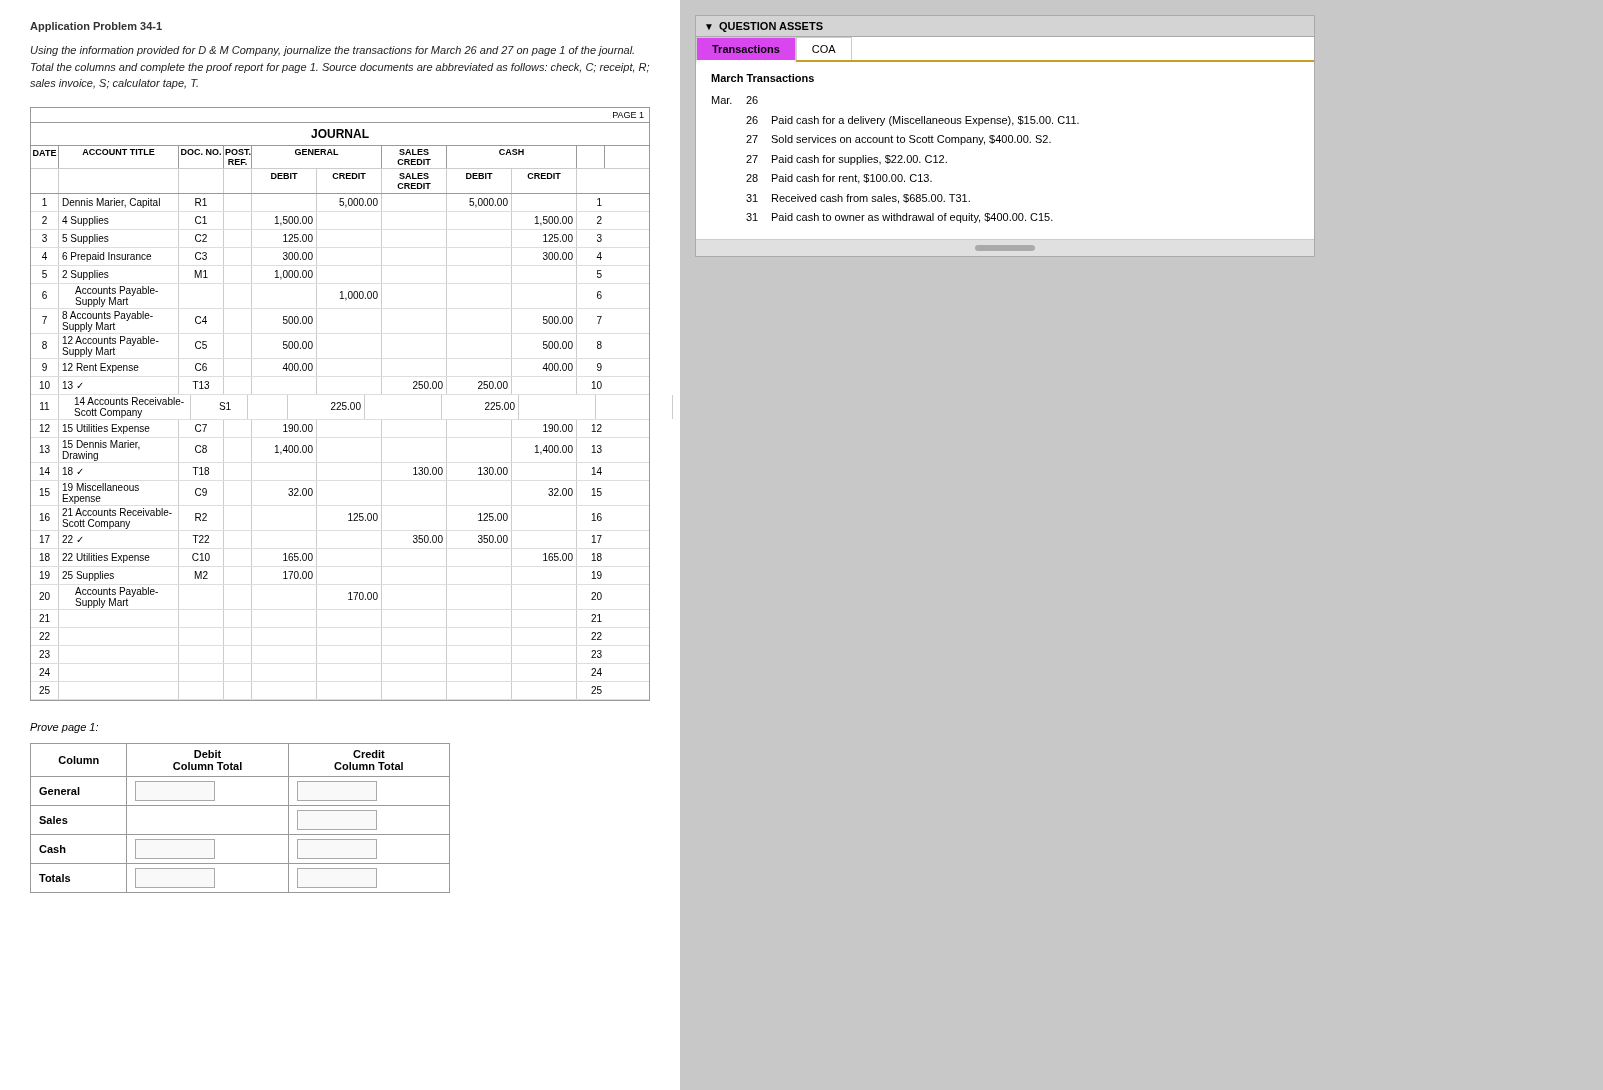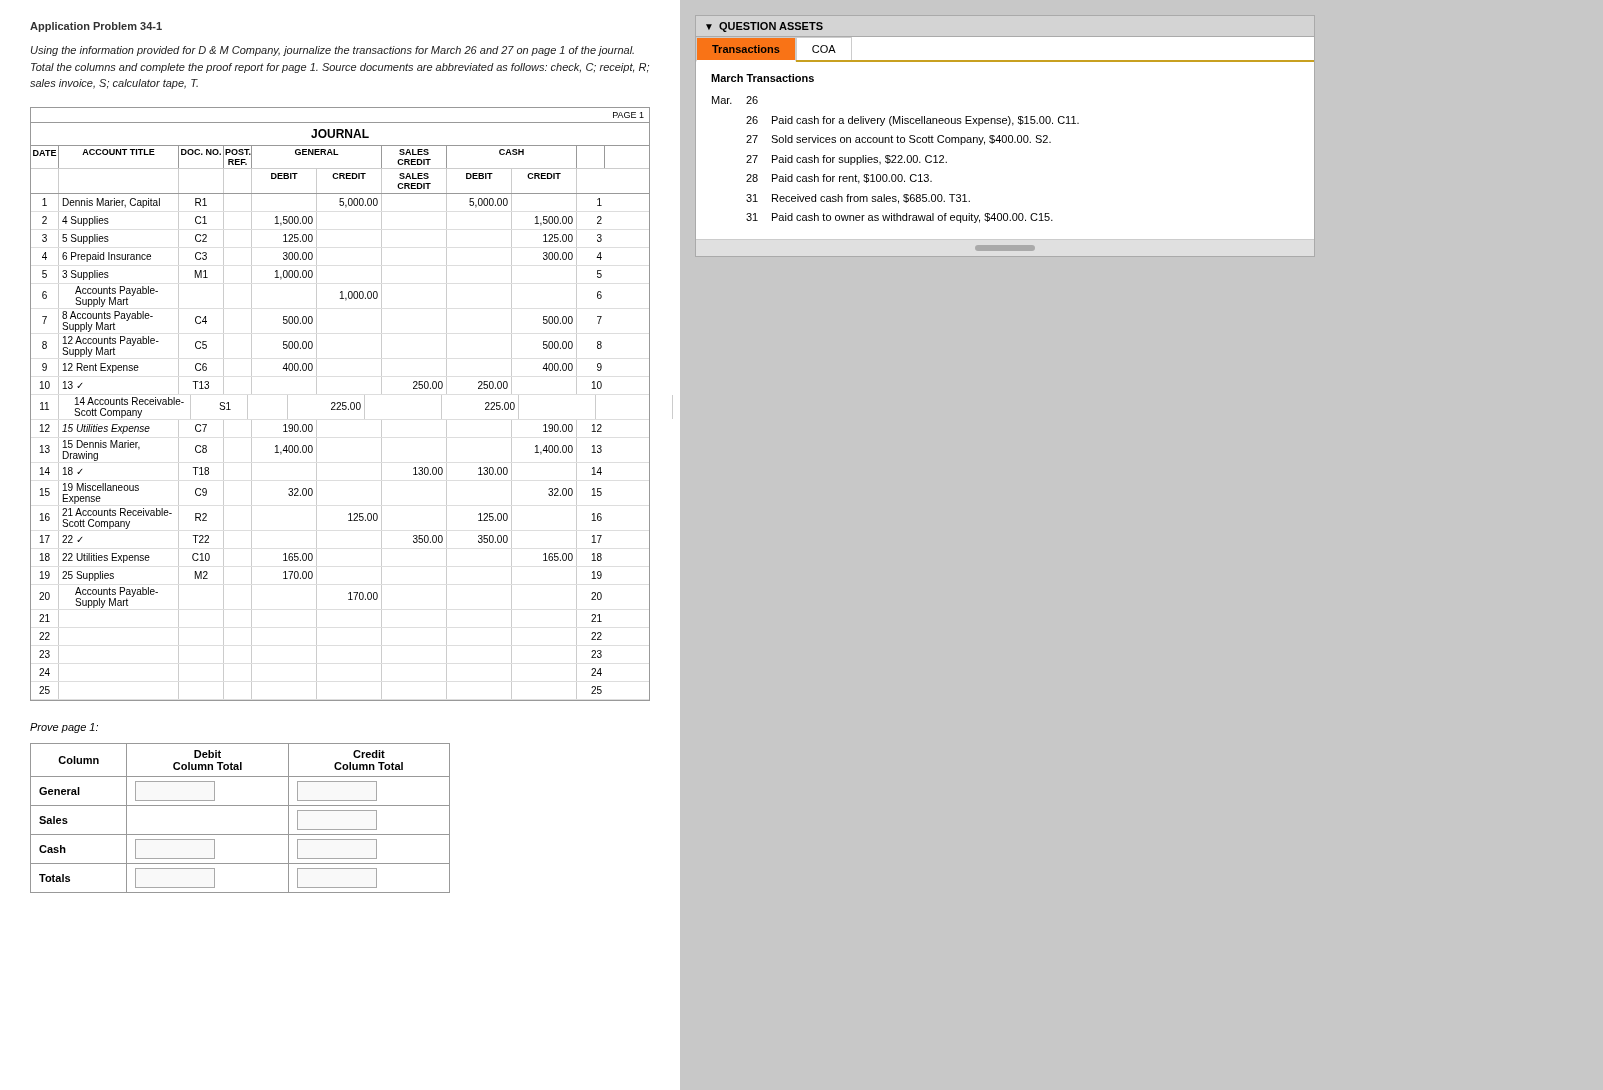--- a/index.html
+++ b/index.html
@@ -119,21 +119,21 @@
     }
     .qa-tab {
       padding: 5px 15px;
       font-size: 11px;
       cursor: pointer;
       border: 1px solid #ccc;
       border-bottom: none;
       background: white;
     }
     .qa-tab.active {
-      background: #f97316;
+      background: #d946ef;
       font-weight: bold;
       border-bottom: 2px solid white;
       margin-bottom: -2px;
     }
     .qa-content {
       background: white;
       padding: 10px 15px;
     }
     .qa-section-title {
       font-weight: bold;
@@ -227,21 +227,21 @@
           <div style="border-right: 1px solid rgb(204, 204, 204); padding: 1px 3px; font-size: 10px; display: flex; align-items: center; overflow: hidden; justify-content: center;"></div>
           <div style="border-right: 1px solid rgb(204, 204, 204); padding: 1px 3px; font-size: 10px; display: flex; align-items: center; overflow: hidden; justify-content: flex-end;">300.00</div>
           <div style="border-right: 1px solid rgb(204, 204, 204); padding: 1px 3px; font-size: 10px; display: flex; align-items: center; overflow: hidden; justify-content: flex-end;"></div>
           <div style="border-right: 1px solid rgb(204, 204, 204); padding: 1px 3px; font-size: 10px; display: flex; align-items: center; overflow: hidden; justify-content: flex-end;"></div>
           <div style="border-right: 1px solid rgb(204, 204, 204); padding: 1px 3px; font-size: 10px; display: flex; align-items: center; overflow: hidden; justify-content: flex-end;"></div>
           <div style="border-right: 1px solid rgb(204, 204, 204); padding: 1px 3px; font-size: 10px; display: flex; align-items: center; overflow: hidden; justify-content: flex-end;">300.00</div>
           <div style="border-right: none; padding: 1px 3px; font-size: 10px; display: flex; align-items: center; overflow: hidden; justify-content: flex-end;">4</div>
         </div>
         <div style="display: grid; grid-template-columns: 28px 120px 45px 28px 65px 65px 65px 65px 65px 28px; border-bottom: 1px solid rgb(221, 221, 221); min-height: 18px;">
           <div style="border-right: 1px solid rgb(204, 204, 204); padding: 1px 3px; font-size: 10px; display: flex; align-items: center; overflow: hidden; justify-content: center;">5</div>
-          <div style="border-right: 1px solid rgb(204, 204, 204); padding: 1px 3px; font-size: 10px; display: flex; align-items: center; overflow: hidden;">3 Supplies</div>
+          <div style="border-right: 1px solid rgb(204, 204, 204); padding: 1px 3px; font-size: 10px; display: flex; align-items: center; overflow: hidden;">2 Supplies</div>
           <div style="border-right: 1px solid rgb(204, 204, 204); padding: 1px 3px; font-size: 10px; display: flex; align-items: center; overflow: hidden; justify-content: center;">M1</div>
           <div style="border-right: 1px solid rgb(204, 204, 204); padding: 1px 3px; font-size: 10px; display: flex; align-items: center; overflow: hidden; justify-content: center;"></div>
           <div style="border-right: 1px solid rgb(204, 204, 204); padding: 1px 3px; font-size: 10px; display: flex; align-items: center; overflow: hidden; justify-content: flex-end;">1,000.00</div>
           <div style="border-right: 1px solid rgb(204, 204, 204); padding: 1px 3px; font-size: 10px; display: flex; align-items: center; overflow: hidden; justify-content: flex-end;"></div>
           <div style="border-right: 1px solid rgb(204, 204, 204); padding: 1px 3px; font-size: 10px; display: flex; align-items: center; overflow: hidden; justify-content: flex-end;"></div>
           <div style="border-right: 1px solid rgb(204, 204, 204); padding: 1px 3px; font-size: 10px; display: flex; align-items: center; overflow: hidden; justify-content: flex-end;"></div>
           <div style="border-right: 1px solid rgb(204, 204, 204); padding: 1px 3px; font-size: 10px; display: flex; align-items: center; overflow: hidden; justify-content: flex-end;"></div>
           <div style="border-right: none; padding: 1px 3px; font-size: 10px; display: flex; align-items: center; overflow: hidden; justify-content: flex-end;">5</div>
         </div>
         <div style="display: grid; grid-template-columns: 28px 120px 45px 28px 65px 65px 65px 65px 65px 28px; border-bottom: 1px solid rgb(221, 221, 221); min-height: 18px;">
@@ -311,21 +311,21 @@
           <div style="border-right: 1px solid rgb(204, 204, 204); padding: 1px 3px; font-size: 10px; display: flex; align-items: center; overflow: hidden; justify-content: center;"></div>
           <div style="border-right: 1px solid rgb(204, 204, 204); padding: 1px 3px; font-size: 10px; display: flex; align-items: center; overflow: hidden; justify-content: flex-end;">225.00</div>
           <div style="border-right: 1px solid rgb(204, 204, 204); padding: 1px 3px; font-size: 10px; display: flex; align-items: center; overflow: hidden; justify-content: flex-end;"></div>
           <div style="border-right: 1px solid rgb(204, 204, 204); padding: 1px 3px; font-size: 10px; display: flex; align-items: center; overflow: hidden; justify-content: flex-end;">225.00</div>
           <div style="border-right: 1px solid rgb(204, 204, 204); padding: 1px 3px; font-size: 10px; display: flex; align-items: center; overflow: hidden; justify-content: flex-end;"></div>
           <div style="border-right: 1px solid rgb(204, 204, 204); padding: 1px 3px; font-size: 10px; display: flex; align-items: center; overflow: hidden; justify-content: flex-end;"></div>
           <div style="border-right: none; padding: 1px 3px; font-size: 10px; display: flex; align-items: center; overflow: hidden; justify-content: flex-end;">11</div>
         </div>
         <div style="display: grid; grid-template-columns: 28px 120px 45px 28px 65px 65px 65px 65px 65px 28px; border-bottom: 1px solid rgb(221, 221, 221); min-height: 18px;">
           <div style="border-right: 1px solid rgb(204, 204, 204); padding: 1px 3px; font-size: 10px; display: flex; align-items: center; overflow: hidden; justify-content: center;">12</div>
-          <div style="border-right: 1px solid rgb(204, 204, 204); padding: 1px 3px; font-size: 10px; display: flex; align-items: center; overflow: hidden; font-style: italic;">15 Utilities Expense</div>
+          <div style="border-right: 1px solid rgb(204, 204, 204); padding: 1px 3px; font-size: 10px; display: flex; align-items: center; overflow: hidden;">15 Utilities Expense</div>
           <div style="border-right: 1px solid rgb(204, 204, 204); padding: 1px 3px; font-size: 10px; display: flex; align-items: center; overflow: hidden; justify-content: center;">C7</div>
           <div style="border-right: 1px solid rgb(204, 204, 204); padding: 1px 3px; font-size: 10px; display: flex; align-items: center; overflow: hidden; justify-content: center;"></div>
           <div style="border-right: 1px solid rgb(204, 204, 204); padding: 1px 3px; font-size: 10px; display: flex; align-items: center; overflow: hidden; justify-content: flex-end;">190.00</div>
           <div style="border-right: 1px solid rgb(204, 204, 204); padding: 1px 3px; font-size: 10px; display: flex; align-items: center; overflow: hidden; justify-content: flex-end;"></div>
           <div style="border-right: 1px solid rgb(204, 204, 204); padding: 1px 3px; font-size: 10px; display: flex; align-items: center; overflow: hidden; justify-content: flex-end;"></div>
           <div style="border-right: 1px solid rgb(204, 204, 204); padding: 1px 3px; font-size: 10px; display: flex; align-items: center; overflow: hidden; justify-content: flex-end;"></div>
           <div style="border-right: 1px solid rgb(204, 204, 204); padding: 1px 3px; font-size: 10px; display: flex; align-items: center; overflow: hidden; justify-content: flex-end;">190.00</div>
           <div style="border-right: none; padding: 1px 3px; font-size: 10px; display: flex; align-items: center; overflow: hidden; justify-content: flex-end;">12</div>
         </div>
         <div style="display: grid; grid-template-columns: 28px 120px 45px 28px 65px 65px 65px 65px 65px 28px; border-bottom: 1px solid rgb(221, 221, 221); min-height: 18px;">

